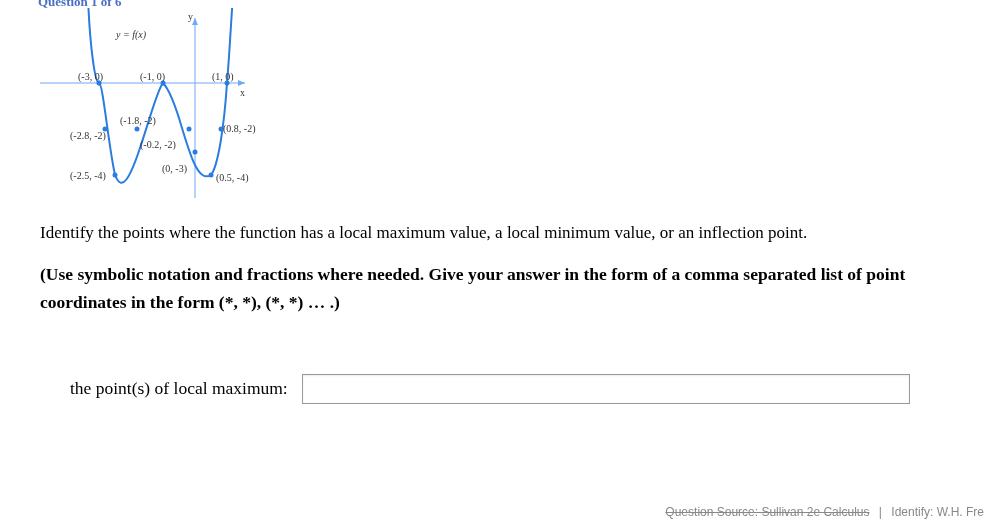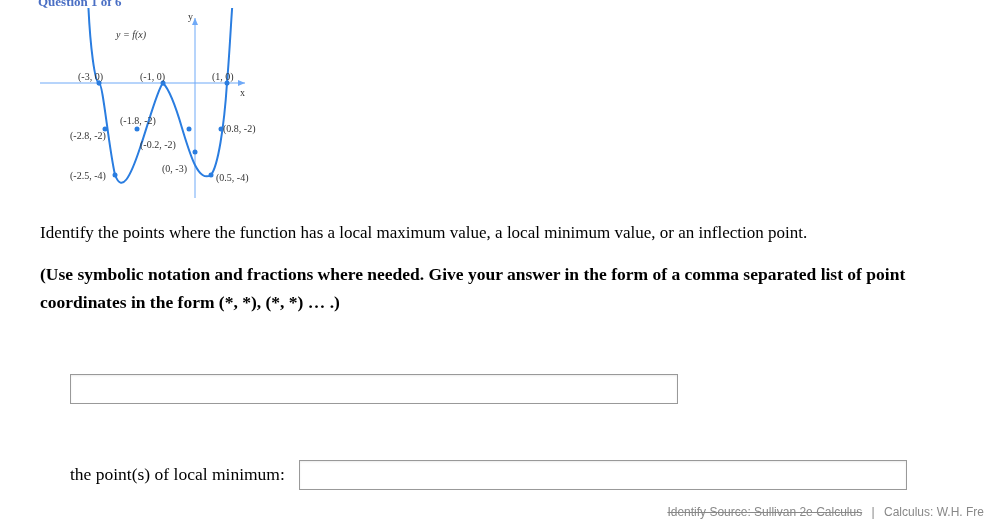--- a/index.html
+++ b/index.html
@@ -141,26 +141,23 @@
       <text class="gtext" x="122" y="164">(0, -3)</text>
       <text class="gtext" x="30" y="171">(-2.5, -4)</text>
       <text class="gtext" x="176" y="173">(0.5, -4)</text>
     </svg>
   </div>
 
   <p class="question-text">Identify the points where the function has a local maximum value, a local minimum value, or an inflection point.</p>
   <p class="instr-text">(Use symbolic notation and fractions where needed. Give your answer in the form of a comma separated list of point coordinates in the form (*, *), (*, *) … .)</p>
 
   <div class="field-row">
+    <span class="field-label">the point(s) of local maximum:</span>
     <input class="field-input" type="text" value="" style="">
   </div>
 
-  <div class="field-row row2">
-    <span class="field-label">the point(s) of local minimum:</span>
-    <input class="field-input" type="text" value="" style="">
-  </div>
 
   <div class="footer-src">
-    <span class="strike">Identify Source: Sullivan 2e Calculus</span>
+    <span class="strike">Question Source: Sullivan 2e Calculus</span>
     <span class="sep">|</span>
-    <span>Calculus: W.H. Fre</span>
+    <span>Identify: W.H. Fre</span>
   </div>
 </div>
 
 </body></html>

